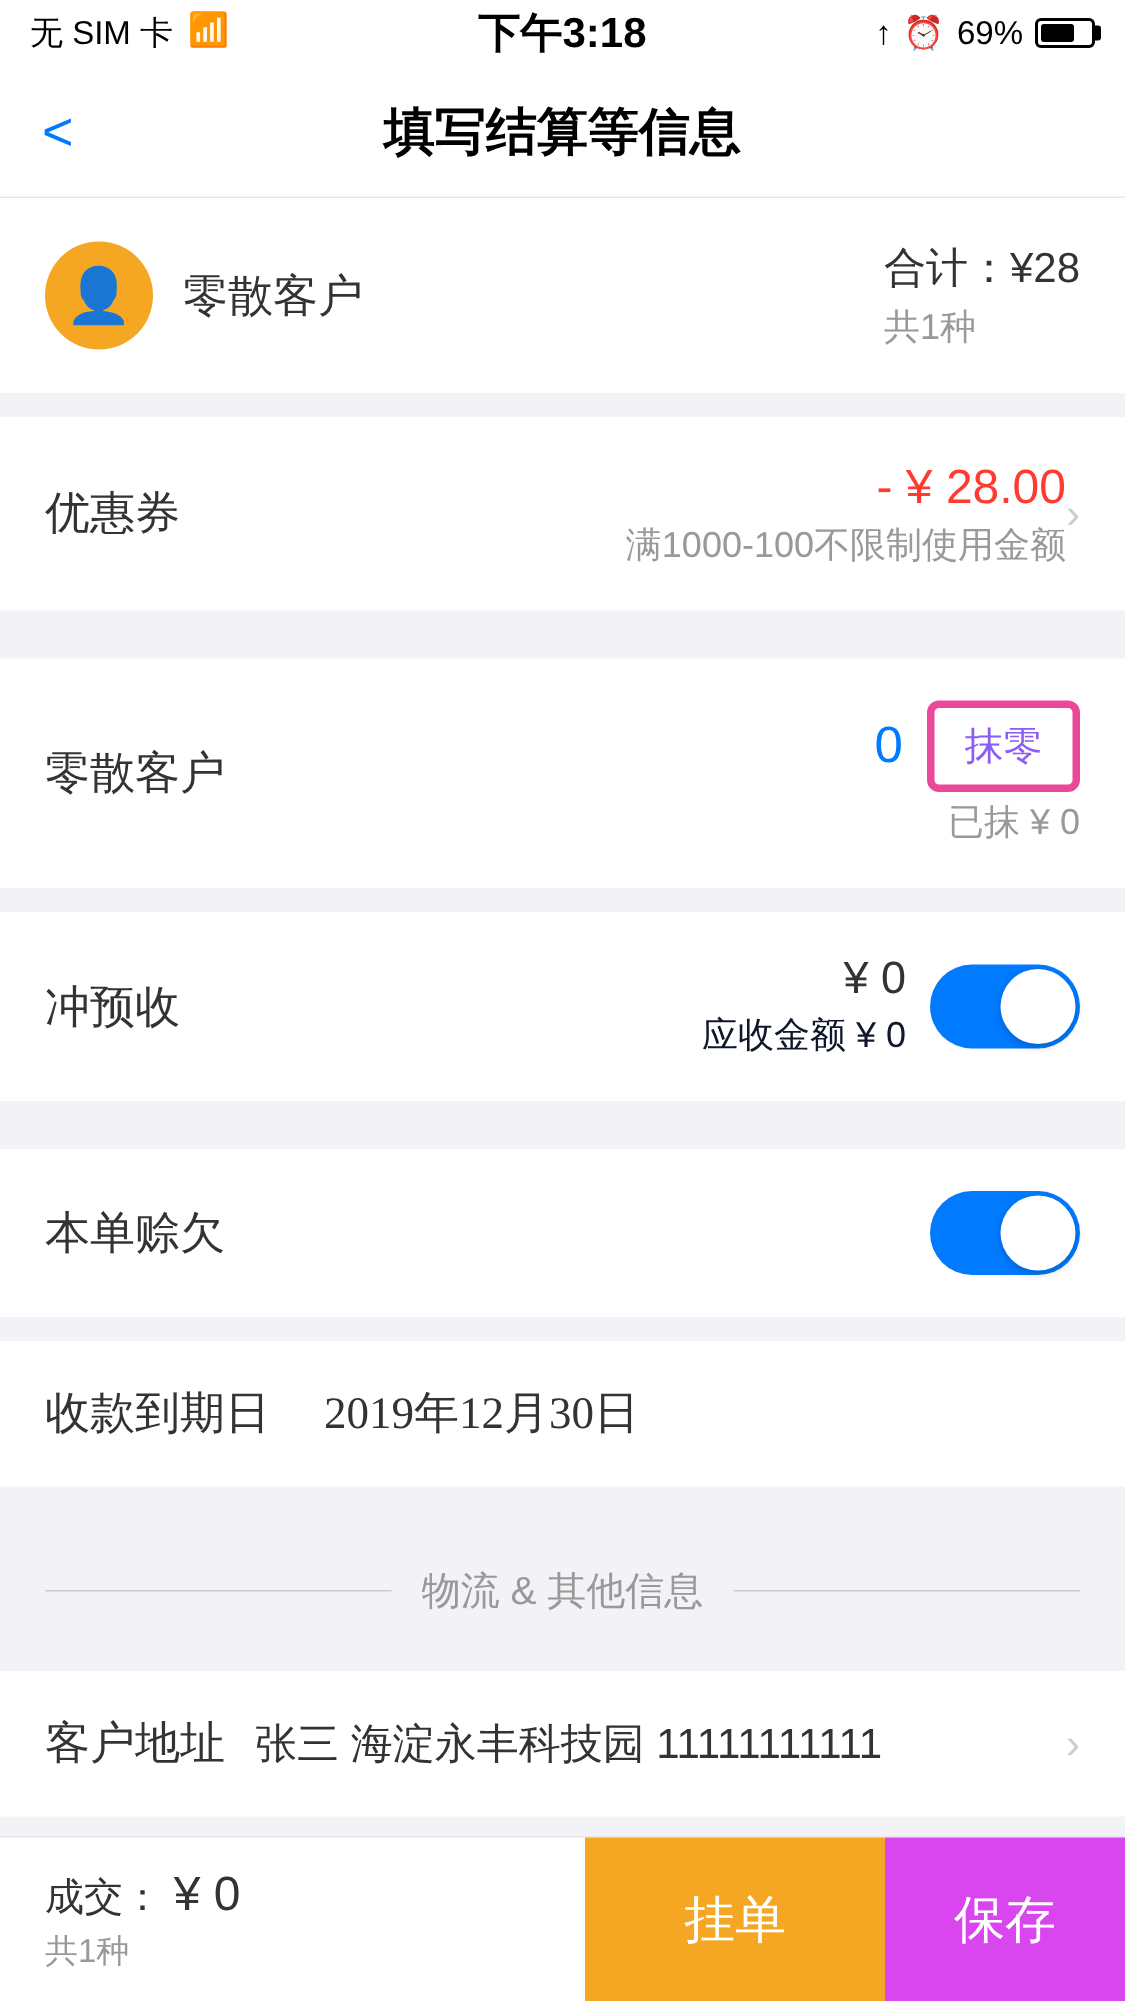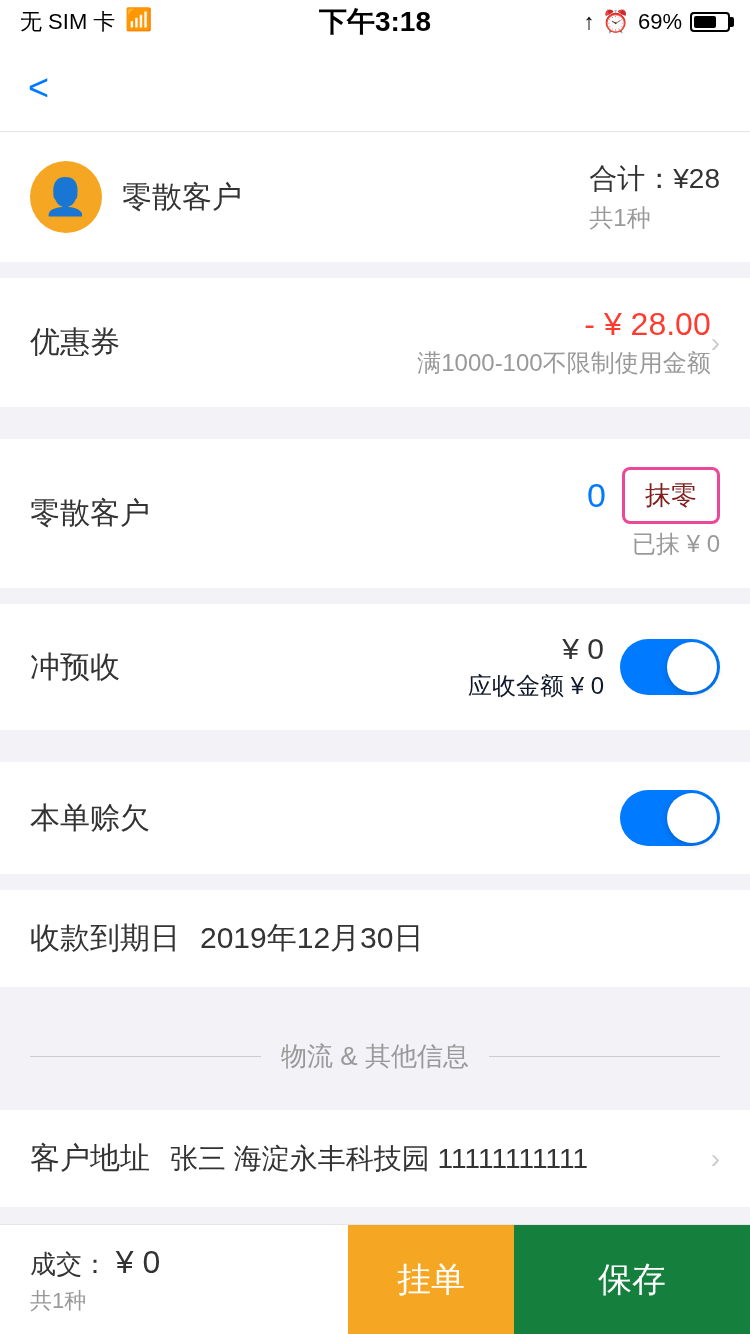--- a/index.html
+++ b/index.html
@@ -193,25 +193,25 @@
     .amount-input {
       font-size: 34px;
       color: #007aff;
       font-weight: 500;
       border: none;
       outline: none;
       width: 80px;
       text-align: right;
     }
     .round-zero-btn {
-      border: 3px solid #ec4899;
+      border: 5px solid #ec4899;
       border-radius: 8px;
       padding: 8px 20px;
       font-size: 26px;
-      color: #7f1d1d;
+      color: #8b5cf6;
       background: #fff;
       cursor: pointer;
     }
     .amount-sub {
       font-size: 24px;
       color: #999;
       margin-top: 4px;
       text-align: right;
     }
     .amount-right-wrap {
@@ -270,30 +270,31 @@
       font-size: 30px;
       color: #333;
     }
 
     
     .date-section {
       background: #fff;
       padding: 28px 30px;
       display: flex;
       align-items: flex-end;
-      gap: 20px;
+      gap: 36px;
       margin-bottom: 16px;
     }
     .date-label {
       font-size: 30px;
       color: #333;
     }
     .date-value {
       font-size: 30px;
       color: #333;
+      font-family: Liberation Serif, serif;
     }
 
     
     .section-header {
       background: #f2f2f7;
       padding: 20px 30px;
       text-align: center;
       display: flex;
       align-items: center;
       justify-content: center;
@@ -360,36 +361,36 @@
       font-size: 32px;
       color: #333;
       font-weight: 500;
     }
     .bottom-count {
       font-size: 22px;
       color: #999;
       margin-top: 4px;
     }
     .btn-hang {
-      width: 166px;
+      width: 200px;
       height: 110px;
       background: #f5a623;
       display: flex;
       align-items: center;
       justify-content: center;
       font-size: 34px;
       color: #fff;
       font-weight: 500;
       cursor: pointer;
       text-align: center;
     }
     .btn-save {
-      width: 236px;
+      width: 160px;
       height: 110px;
-      background: #15803d;
+      background: #d946ef;
       display: flex;
       align-items: center;
       justify-content: center;
       font-size: 34px;
       color: #fff;
       font-weight: 500;
       cursor: pointer;
     }
 
     .main-content {
@@ -414,20 +415,21 @@
     <span>⏰</span>
     <span>69%</span>
     <div class="battery-icon">
       <div class="battery-fill"></div>
     </div>
   </div>
 </div>
 
 <div class="nav-bar">
   <div class="nav-back">&lt;</div>
+  <div class="nav-title">填写结算等信息</div>
 </div>
 
 <div class="main-content">
 
   <div class="customer-row section-white">
     <div class="customer-left">
       <div class="customer-avatar">
         <span>👤</span>
       </div>
       <span class="customer-name">零散客户</span>

